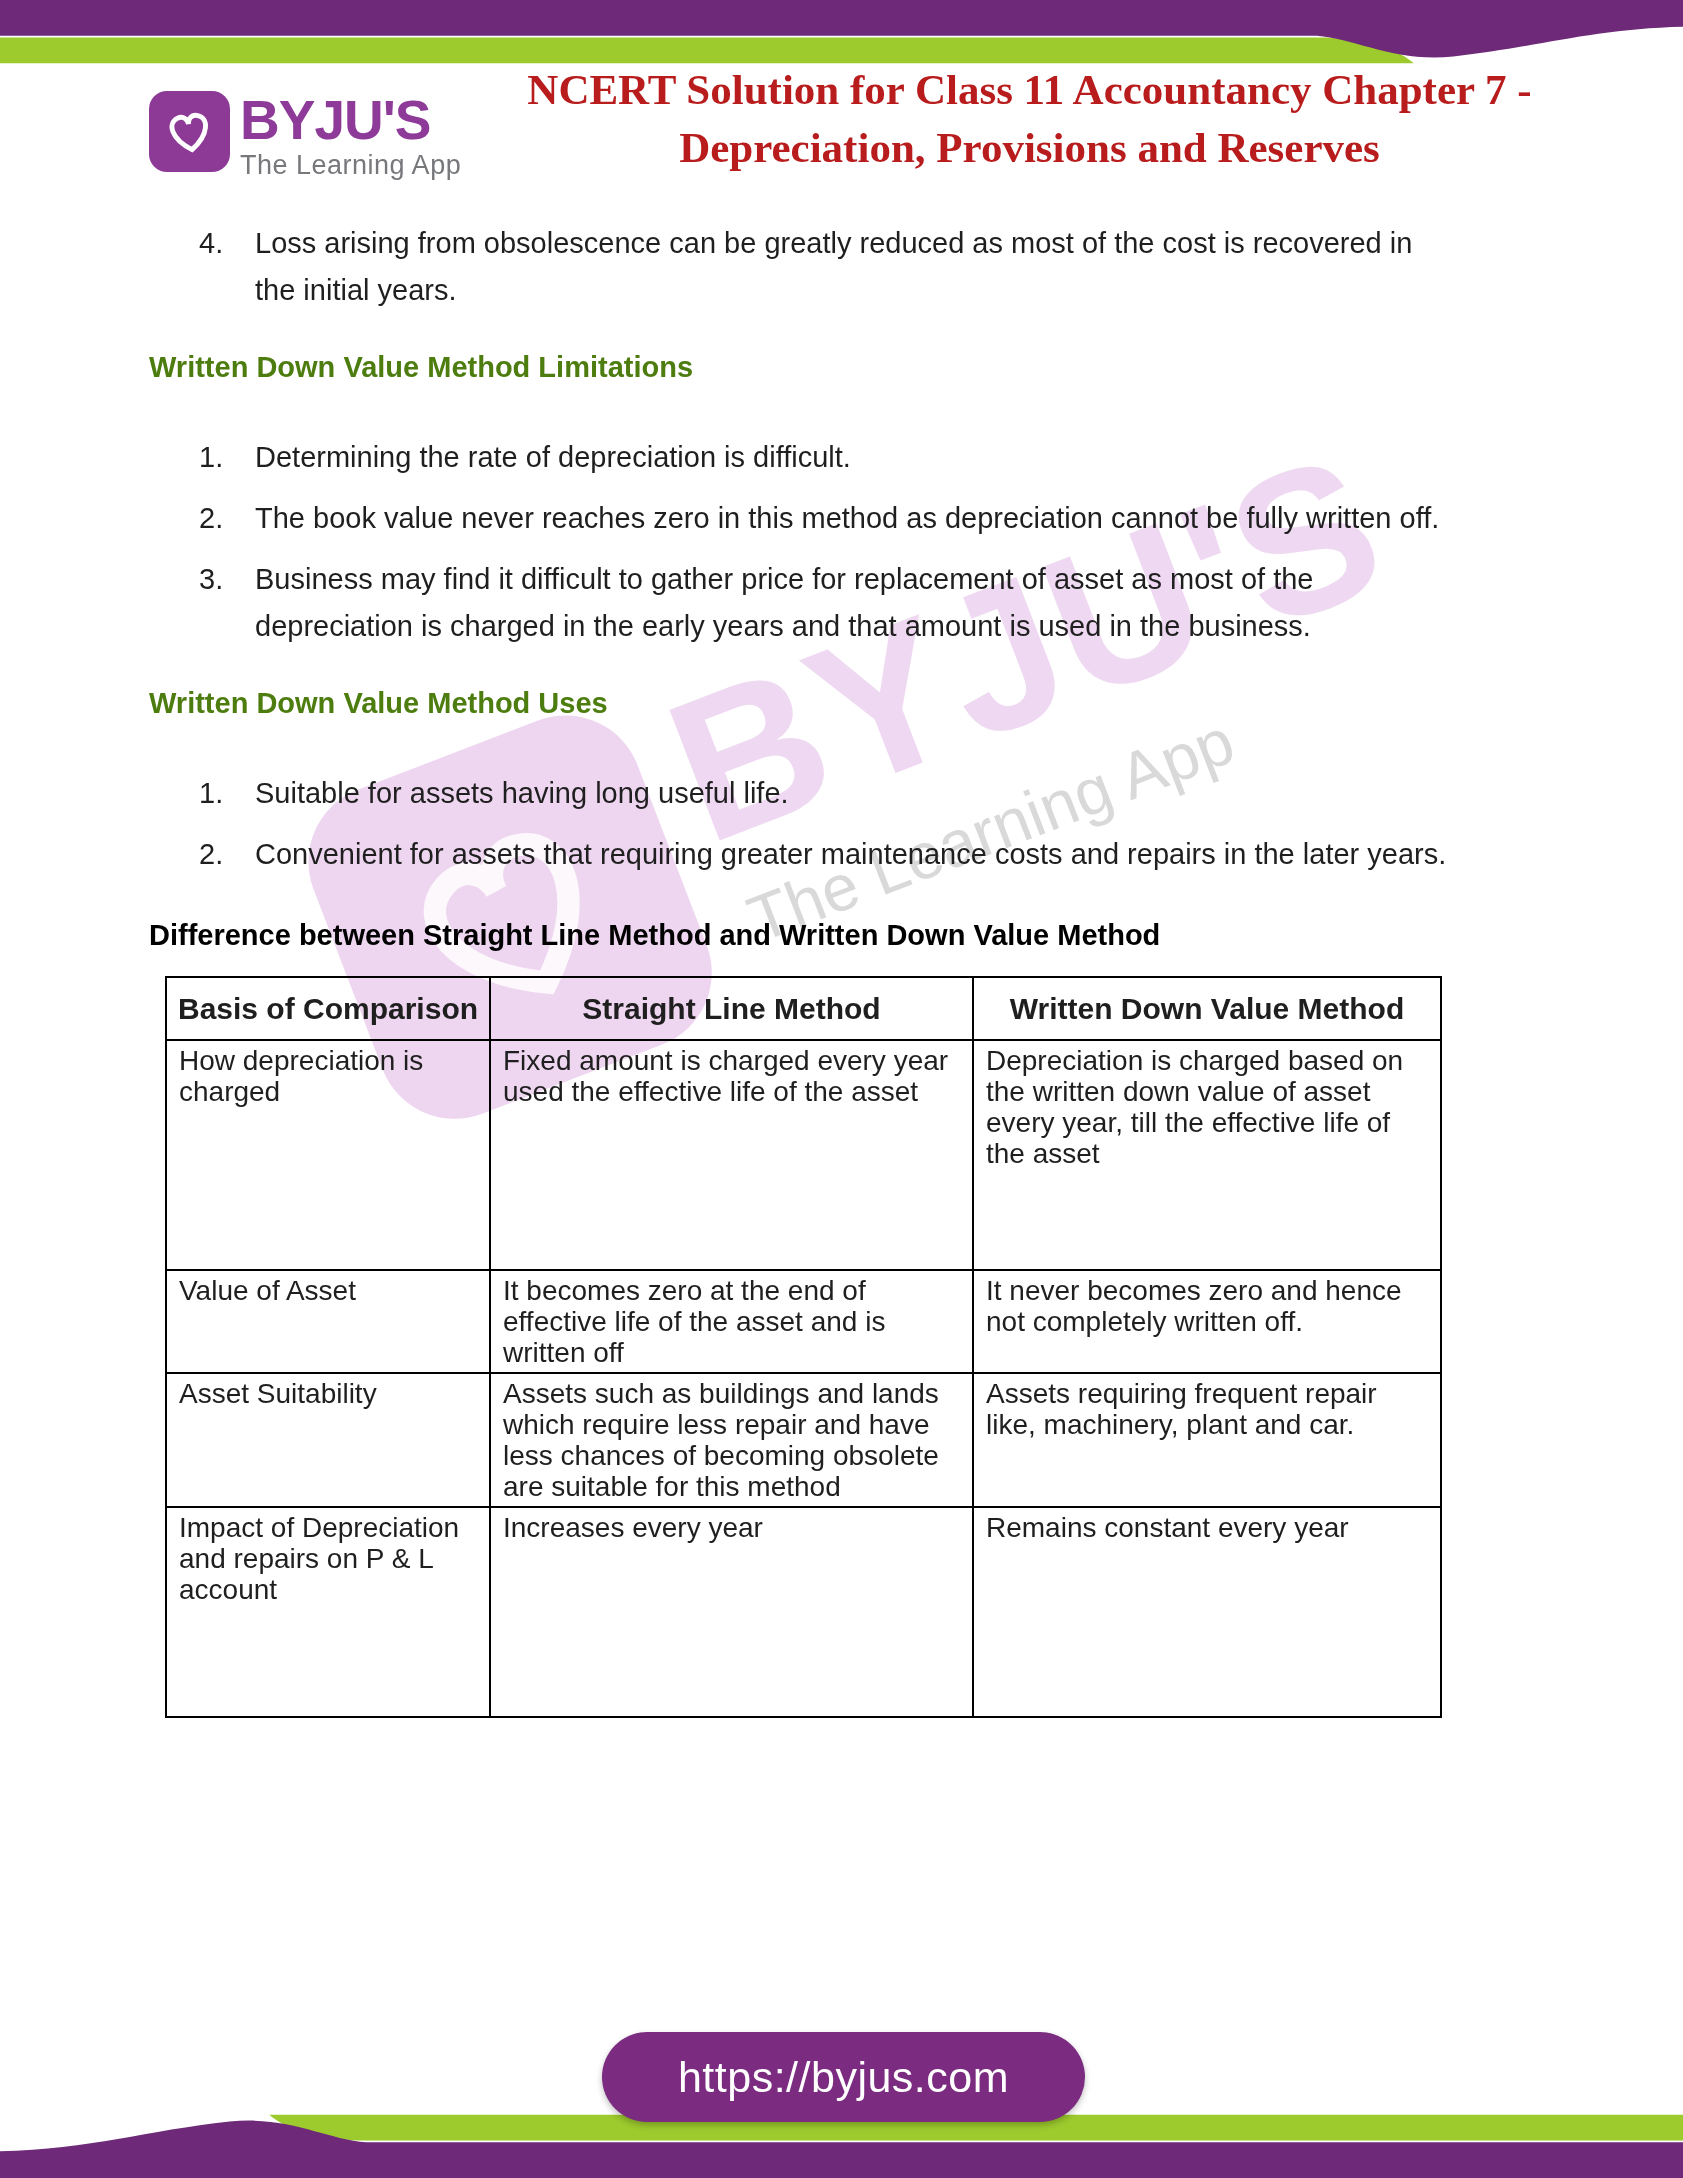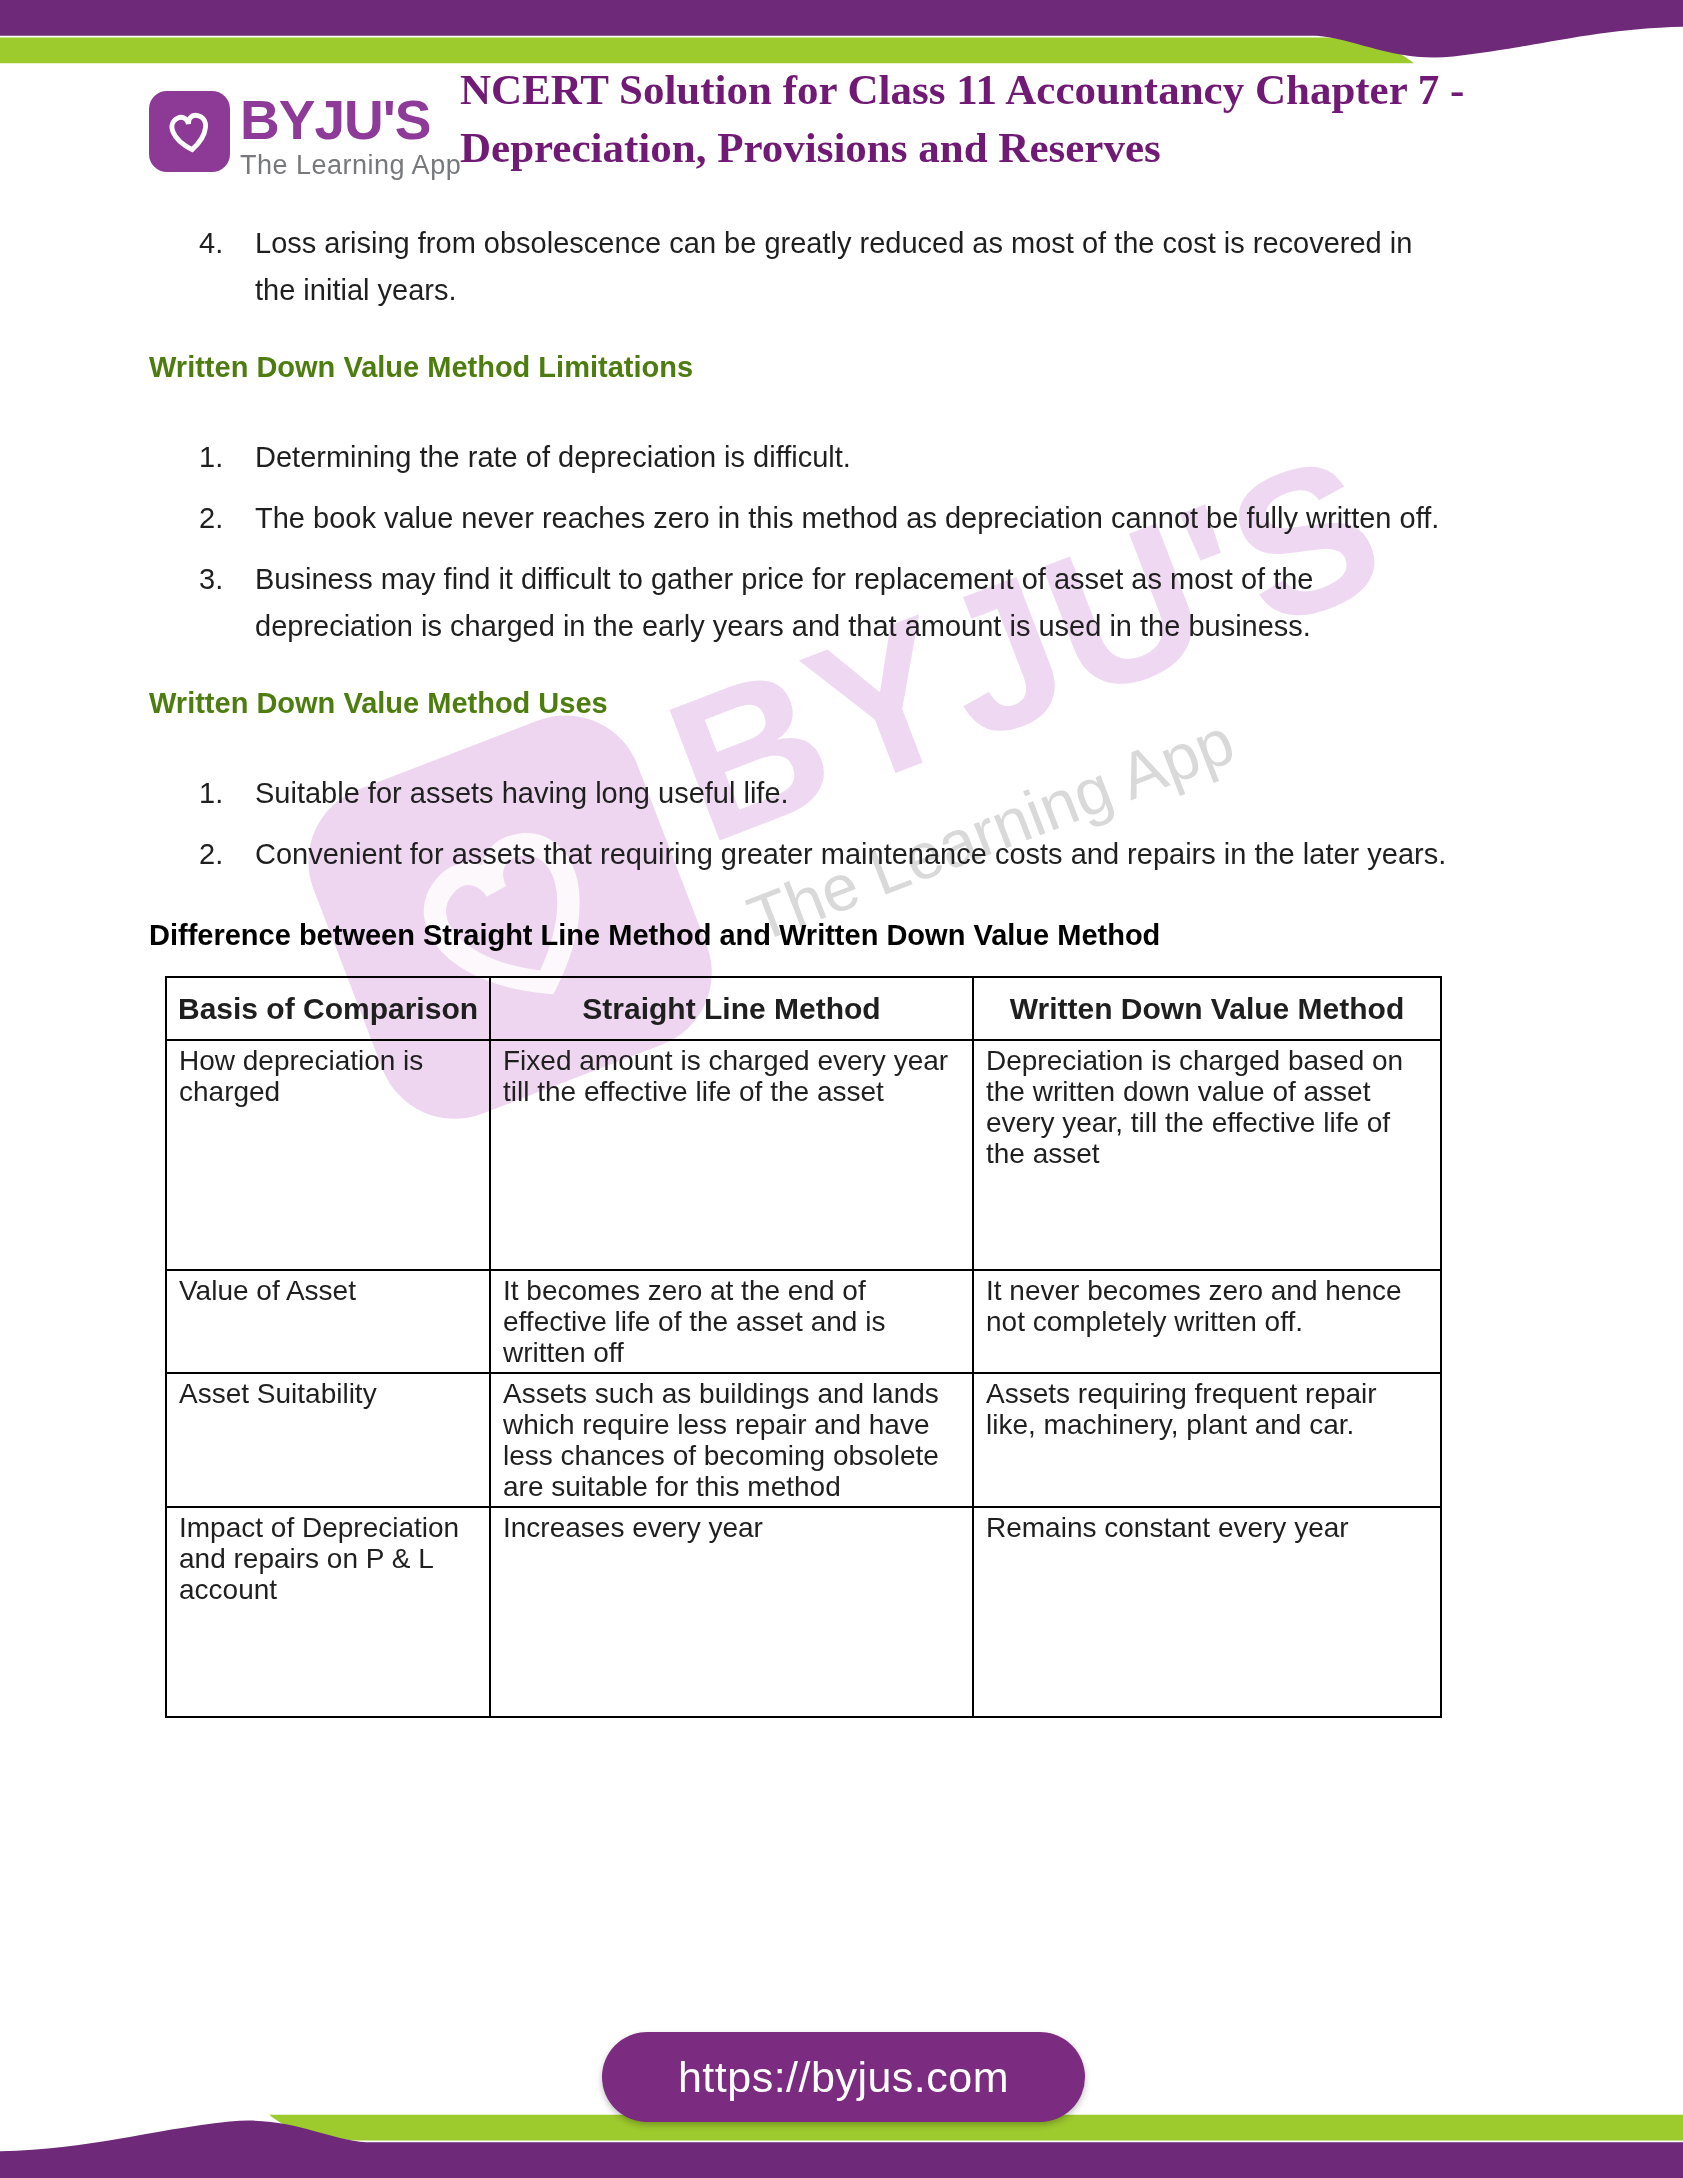--- a/index.html
+++ b/index.html
@@ -12,22 +12,22 @@
   .banner{position:absolute;left:0;width:1683px;height:99px;display:block;}
   .banner.top{top:0;}
   .banner.bottom{bottom:0;transform:rotate(180deg);}
   
   .logo{position:absolute;left:149px;top:91px;display:flex;}
   .logo-badge{width:81px;height:81px;border-radius:18px;background:#8c3a96;display:flex;align-items:center;justify-content:center;}
   .logo-badge svg{width:61px;height:61px;}
   .logo-textcol{margin-left:10px;padding-top:2px;}
   .logo-brand{font-size:55px;font-weight:bold;color:#8e3a98;letter-spacing:-1px;line-height:55px;}
   .logo-tagline{font-size:27px;color:#77787b;margin-top:2px;letter-spacing:0.5px;}
-  .doc-title{position:absolute;left:460px;top:65px;width:1139px;text-align:left;
-    font-family:"Liberation Serif",serif;font-weight:bold;color:#701a75;}
+  .doc-title{position:absolute;left:460px;top:65px;width:1139px;text-align:center;
+    font-family:"Liberation Serif",serif;font-weight:bold;color:#b91c1c;}
   .doc-title .t1{font-size:43px;line-height:50px;}
   .doc-title .t2{font-size:43px;line-height:50px;margin-top:8px;}
   
   .watermark{position:absolute;left:307px;top:584px;width:1238px;transform:rotate(-21deg);z-index:0;pointer-events:none;}
   .wm-row{display:flex;align-items:flex-start;}
   .wm-badge{flex:0 0 auto;width:347px;height:347px;border-radius:77px;background:#eed6f0;display:flex;align-items:center;justify-content:center;}
   .wm-badge svg{width:248px;height:248px;opacity:.85;}
   .wm-textcol{margin-left:36px;}
   .wm-brand{font-size:203px;font-weight:bold;color:#efd8f1;letter-spacing:2px;line-height:213px;white-space:nowrap;}
   .wm-tagline{font-size:65px;color:#d9d9d9;margin:14px 0 0 14px;white-space:nowrap;}
@@ -137,21 +137,21 @@
       <thead>
           <tr id="cmp-head" style="height: 63px;">
             <th>Basis of Comparison</th>
             <th>Straight Line Method</th>
             <th>Written Down Value Method</th>
           </tr>
         </thead>
       <tbody id="cmp-body">
           <tr style="height: 230px;">
             <td>How depreciation is charged</td>
-            <td>Fixed amount is charged every year till the effective life of the asset</td>
+            <td>Fixed amount is charged every year used the effective life of the asset</td>
             <td>Depreciation is charged based on the written down value of asset every year, till the effective life of the asset</td>
           </tr>
           <tr style="height: 103px;">
             <td>Value of Asset</td>
             <td>It becomes zero at the end of effective life of the asset and is written off</td>
             <td>It never becomes zero and hence not completely written off.</td>
           </tr>
           <tr style="height: 129px;">
             <td>Asset Suitability</td>
             <td>Assets such as buildings and lands which require less repair and have less chances of becoming obsolete are suitable for this method</td>

